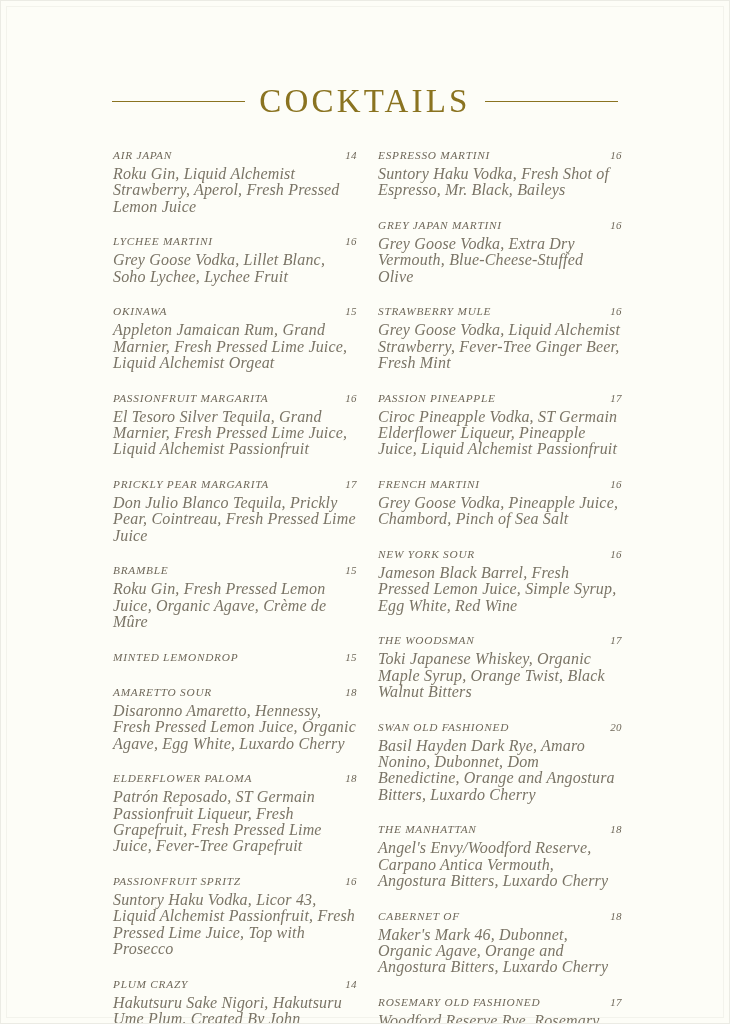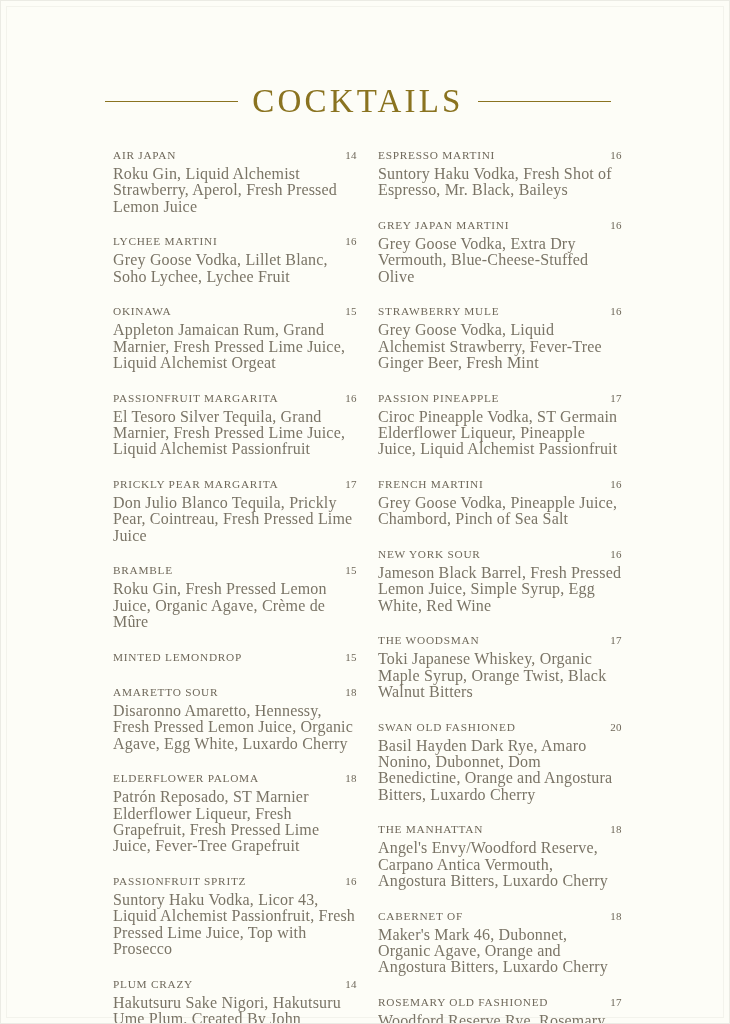--- a/index.html
+++ b/index.html
@@ -29,21 +29,21 @@
     top: 5px;
     right: 5px;
     bottom: 5px;
     border: 1px solid #f3f3ec;
     pointer-events: none;
   }
 
   
   .title-block {
     position: absolute;
-    left: 104px;
+    left: 111px;
     top: 84px;
     width: 506px;
     display: flex;
     align-items: center;
     gap: 0;
   }
   .rule {
     flex: 1 1 auto;
     height: 1px;
     background: #8a7320;
@@ -69,20 +69,21 @@
     display: flex;
     gap: 21px;
   }
   .col {
     width: 244px;
     flex: 0 0 244px;
   }
 
   .item {
     margin-bottom: 18.5px;
+    font-style: italic;
   }
   .item:last-child { margin-bottom: 12px; }
 
   .item-head {
     display: flex;
     align-items: baseline;
     justify-content: space-between;
     margin-bottom: 2px;
   }
   .item-name {
@@ -172,21 +173,21 @@
             <span class="item-name">AMARETTO SOUR</span>
             <span class="item-price">18</span>
           </div>
           <div class="item-desc">Disaronno Amaretto, Hennessy, Fresh Pressed Lemon Juice, Organic Agave, Egg White, Luxardo Cherry</div>
         </div>
         <div class="item">
           <div class="item-head">
             <span class="item-name">ELDERFLOWER PALOMA</span>
             <span class="item-price">18</span>
           </div>
-          <div class="item-desc">Patrón Reposado, ST Marnier Elderflower Liqueur, Fresh Grapefruit, Fresh Pressed Lime Juice, Fever-Tree Grapefruit</div>
+          <div class="item-desc">Patrón Reposado, ST Germain Passionfruit Liqueur, Fresh Grapefruit, Fresh Pressed Lime Juice, Fever-Tree Grapefruit</div>
         </div>
         <div class="item">
           <div class="item-head">
             <span class="item-name">PASSIONFRUIT SPRITZ</span>
             <span class="item-price">16</span>
           </div>
           <div class="item-desc">Suntory Haku Vodka, Licor 43, Liquid Alchemist Passionfruit, Fresh Pressed Lime Juice, Top with Prosecco</div>
         </div>
         <div class="item">
           <div class="item-head">

